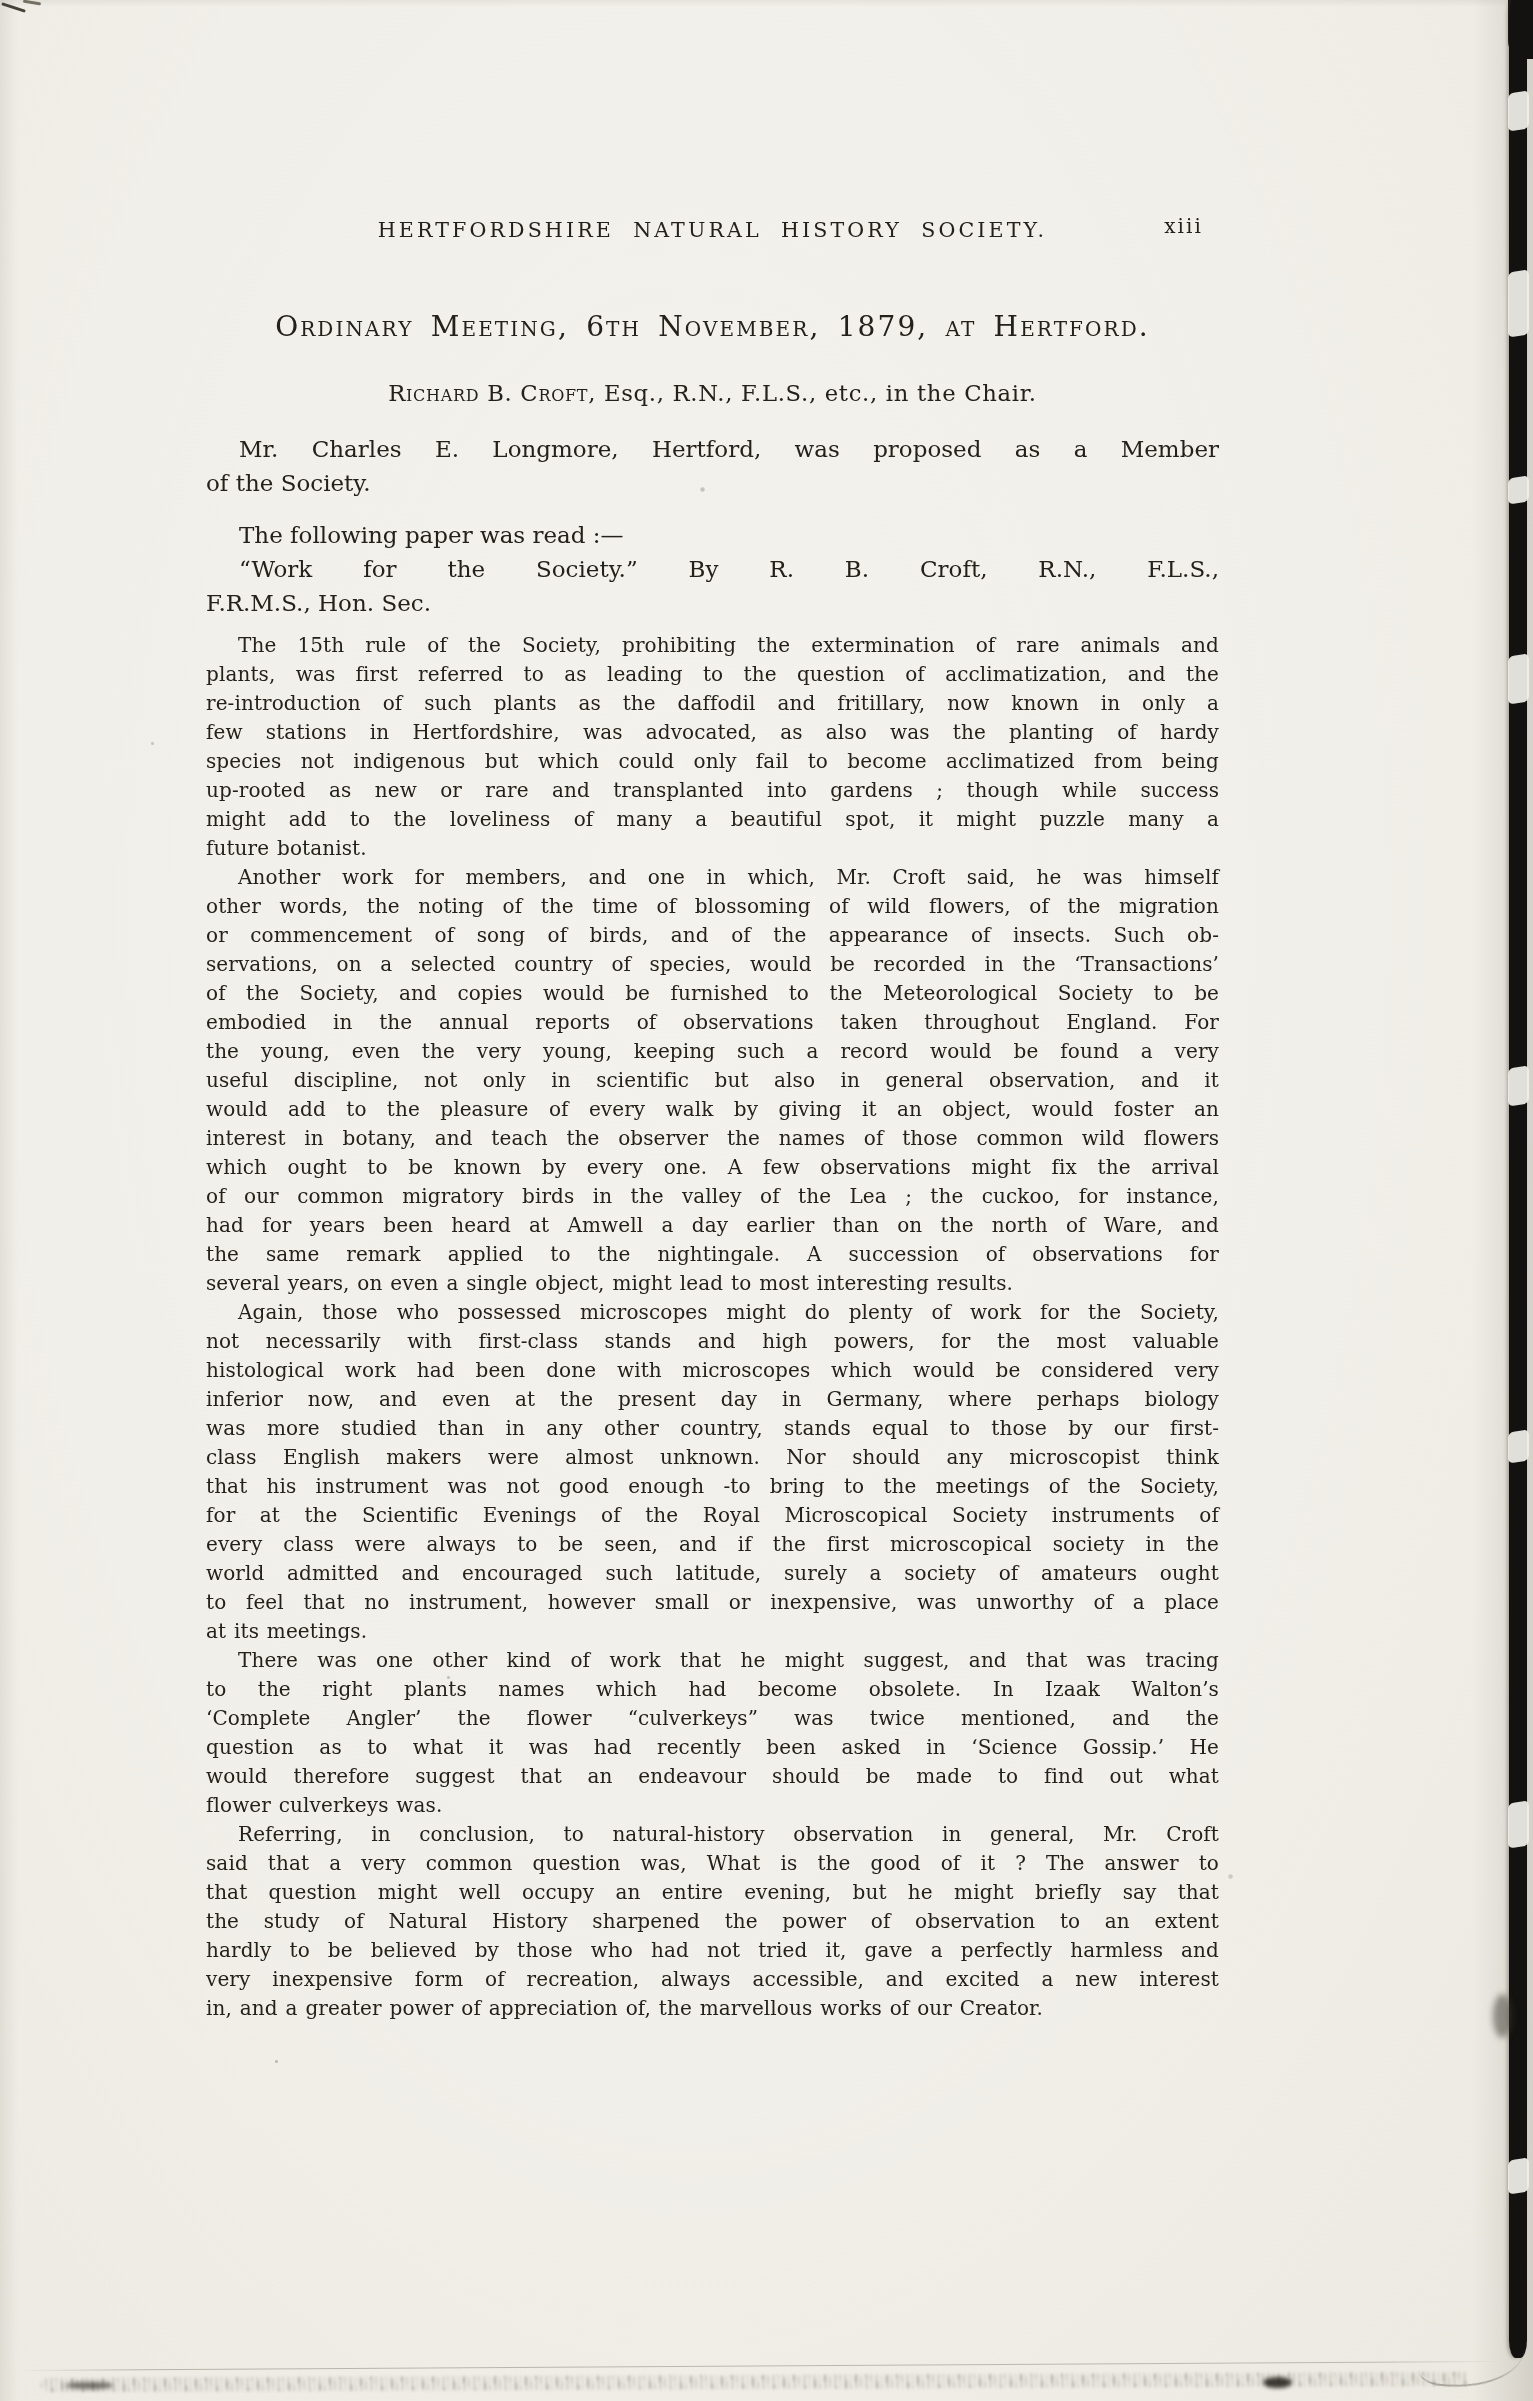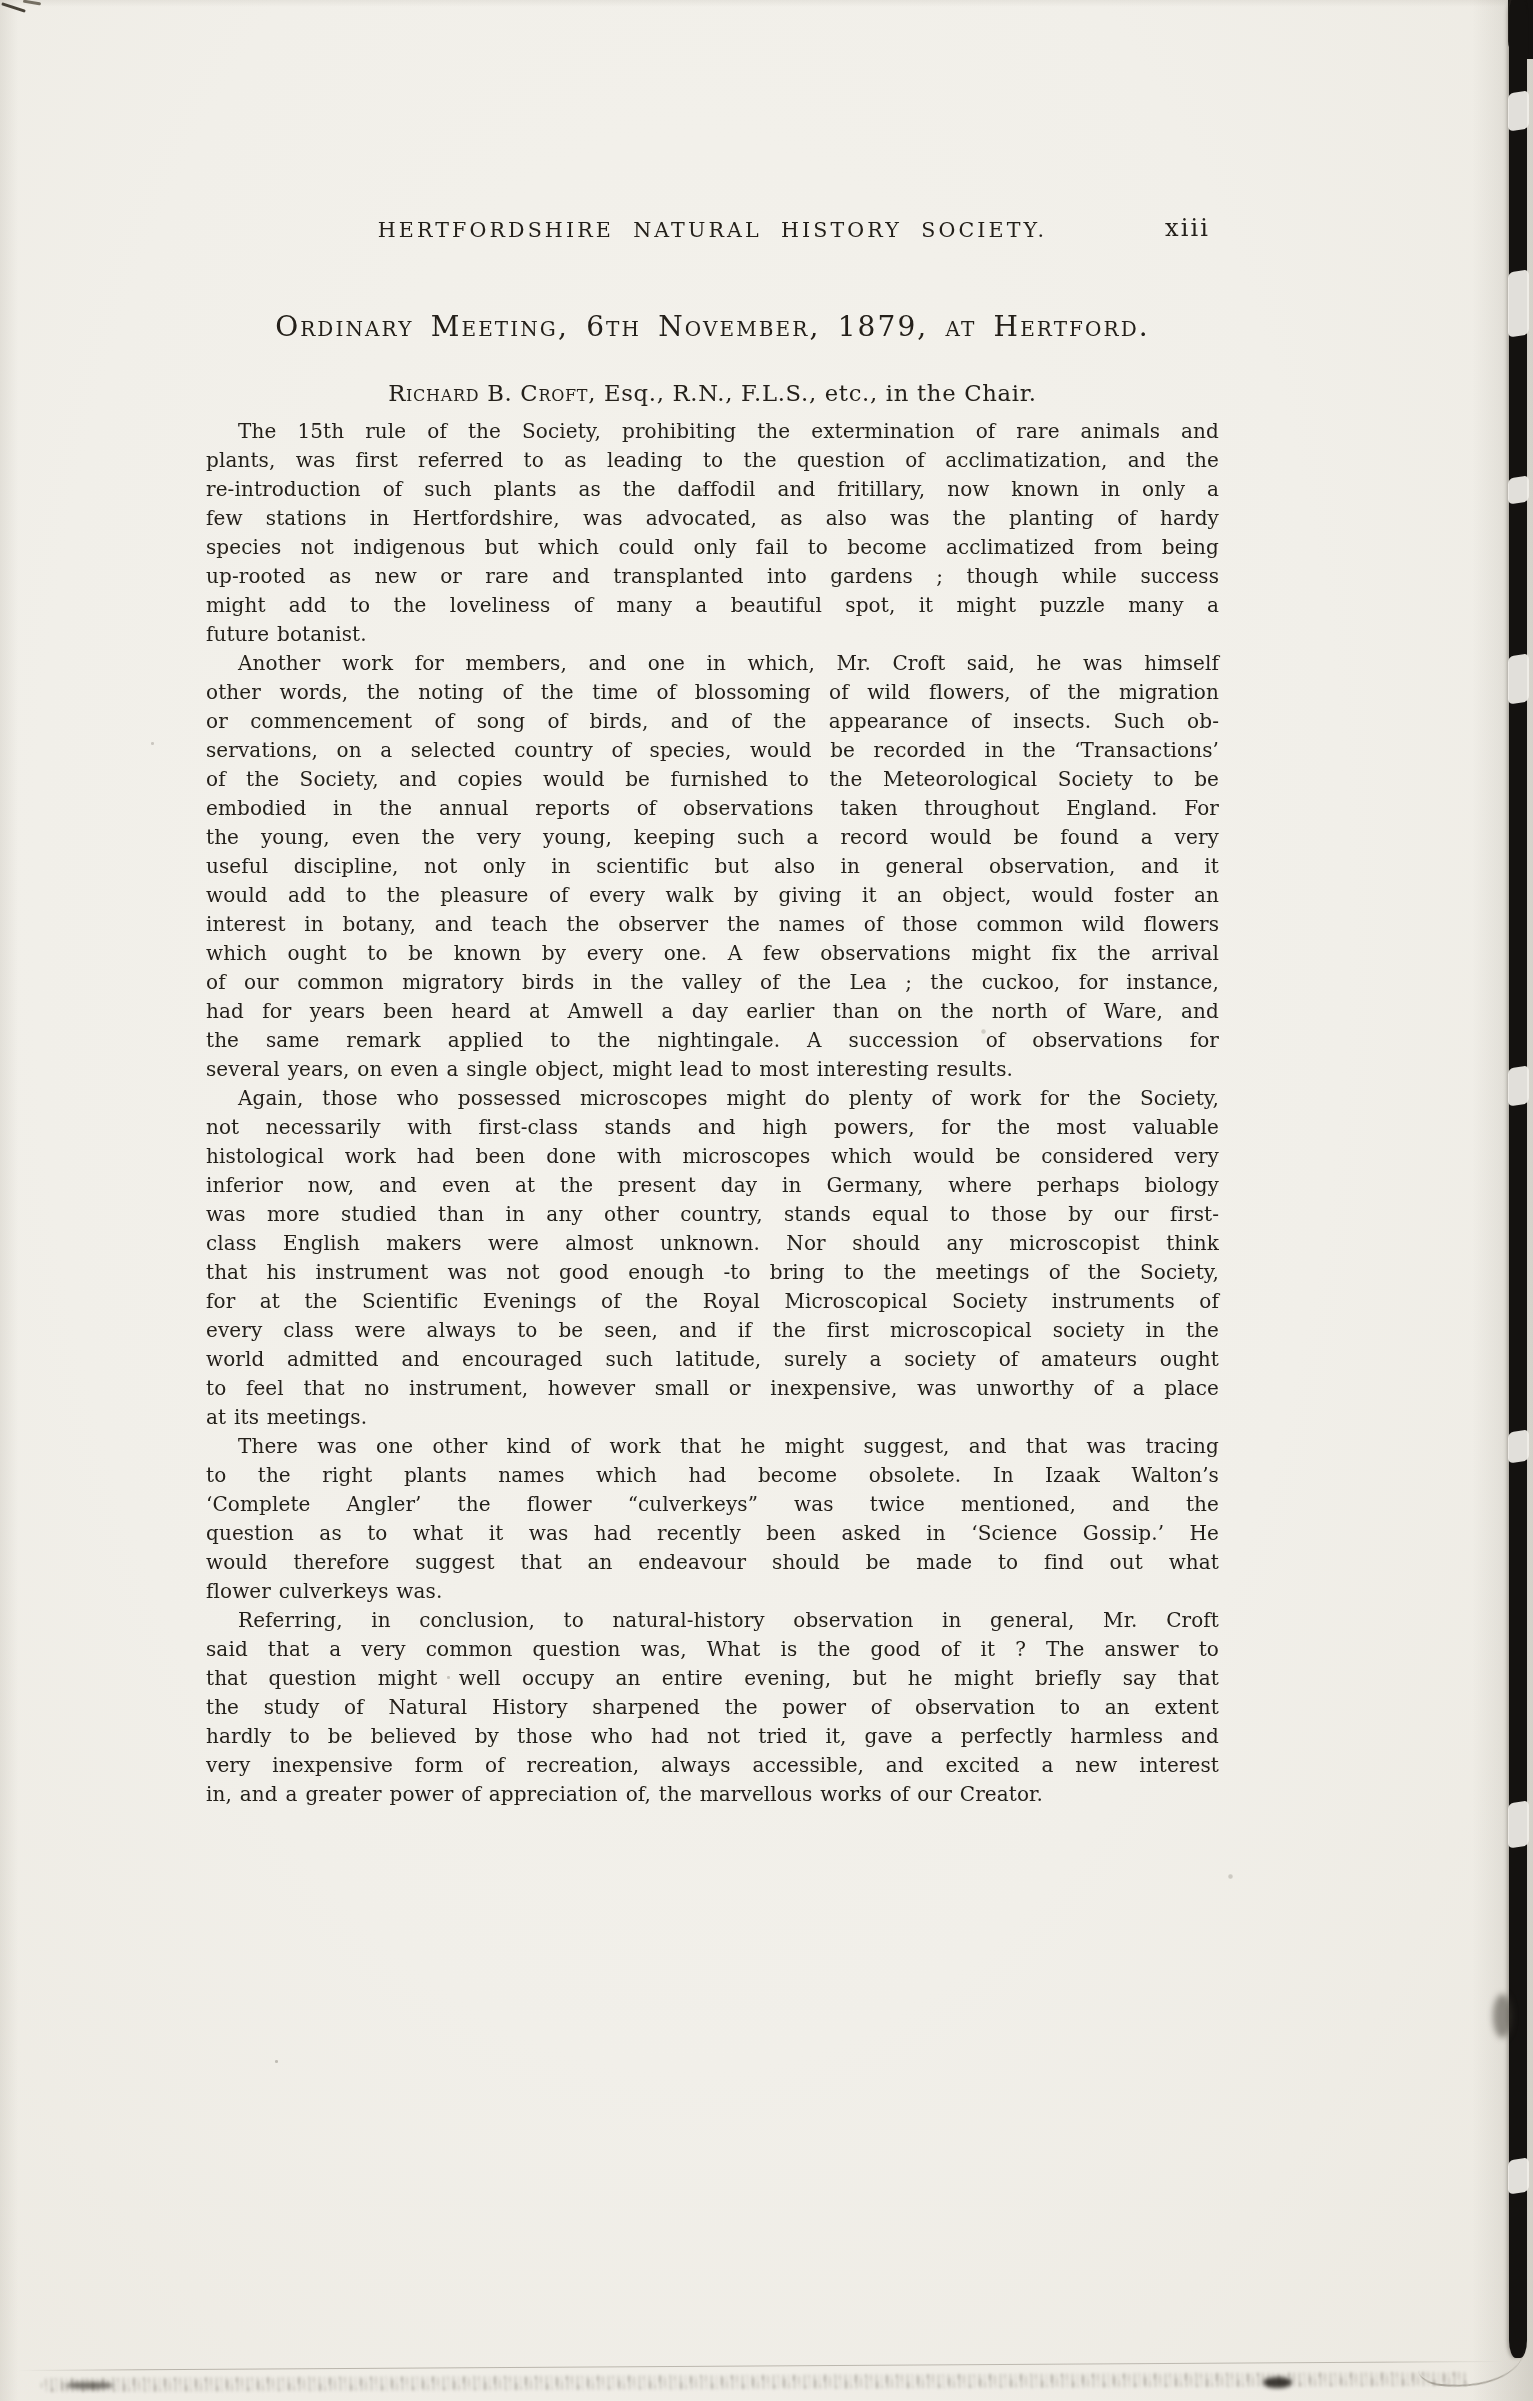--- a/index.html
+++ b/index.html
@@ -11,21 +11,21 @@
       linear-gradient(90deg, rgba(160,154,142,.18) 0, rgba(160,154,142,0) 18px),
       linear-gradient(180deg, rgba(160,154,142,.15) 0, rgba(160,154,142,0) 6.9px),
       linear-gradient(270deg, rgba(120,114,102,.22) 0, rgba(120,114,102,0) 62px),
       radial-gradient(ellipse at 45% 38%, #f4f2ec 0%, #f1efe9 55%, #ece9e1 100%);
     font-family:"DejaVu Serif","Liberation Serif",serif;
     color:#24201a;
   }
   .textblock{position:absolute;left:206px;top:218px;width:1013px;}
 
   .running-header{position:relative;height:32px;font-size:20.6px;letter-spacing:3.1px;word-spacing:9.6px;text-align:center;white-space:nowrap;}
-  .page-number{position:absolute;right:9px;top:-4.1px;font-size:24px;letter-spacing:2.1px;}
+  .page-number{position:absolute;right:16px;top:-4.1px;font-size:20px;letter-spacing:2.1px;}
 
   .meeting-heading{margin-top:60px;text-align:center;font-variant:small-caps;font-size:28px;letter-spacing:2.1px;word-spacing:6.2px;white-space:nowrap;}
   .chair-line{margin-top:37px;text-align:center;font-size:22.7px;letter-spacing:0.7px;white-space:nowrap;}
   .sc{font-variant:small-caps;}
 
   .intro{margin-top:26px;font-size:23px;line-height:34px;}
   .iline{text-align:justify;text-align-last:justify;-moz-text-align-last:justify;}
   .iline.last{text-align-last:left;-moz-text-align-last:left;}
   .read-line{margin-top:18px;text-align:left;}
   .indent-lg{padding-left:33px;}
@@ -65,20 +65,27 @@
       <span>HERTFORDSHIRE NATURAL HISTORY SOCIETY.</span>
       <span class="page-number">xiii</span>
     </div>
 
     <div class="meeting-heading">Ordinary Meeting, 6th November, 1879, at Hertford.</div>
 
     <div class="chair-line">
       <span class="sc">Richard B. Croft</span><span>, Esq., R.N., F.L.S., etc., in the Chair.</span>
     </div>
 
+    <div class="intro">
+      <div class="iline indent-lg">Mr. Charles E. Longmore, Hertford, was proposed as a Member</div>
+      <div class="iline last">of the Society.</div>
+      <div class="read-line indent-lg">The following paper was read :—</div>
+      <div class="iline indent-lg">“Work for the Society.”  By R. B. Croft, R.N., F.L.S.,</div>
+      <div class="iline last">F.R.M.S., Hon. Sec.</div>
+    </div>
 
     <div class="bodytext">
 
       <div>
         <div class="bline indent">The 15th rule of the Society, prohibiting the extermination of rare animals and</div>
         <div class="bline">plants, was first referred to as leading to the question of acclimatization, and the</div>
         <div class="bline">re-introduction of such plants as the daffodil and fritillary, now known in only a</div>
         <div class="bline">few stations in Hertfordshire, was advocated, as also was the planting of hardy</div>
         <div class="bline">species not indigenous but which could only fail to become acclimatized from being</div>
         <div class="bline">up-rooted as new or rare and transplanted into gardens ; though while success</div>

